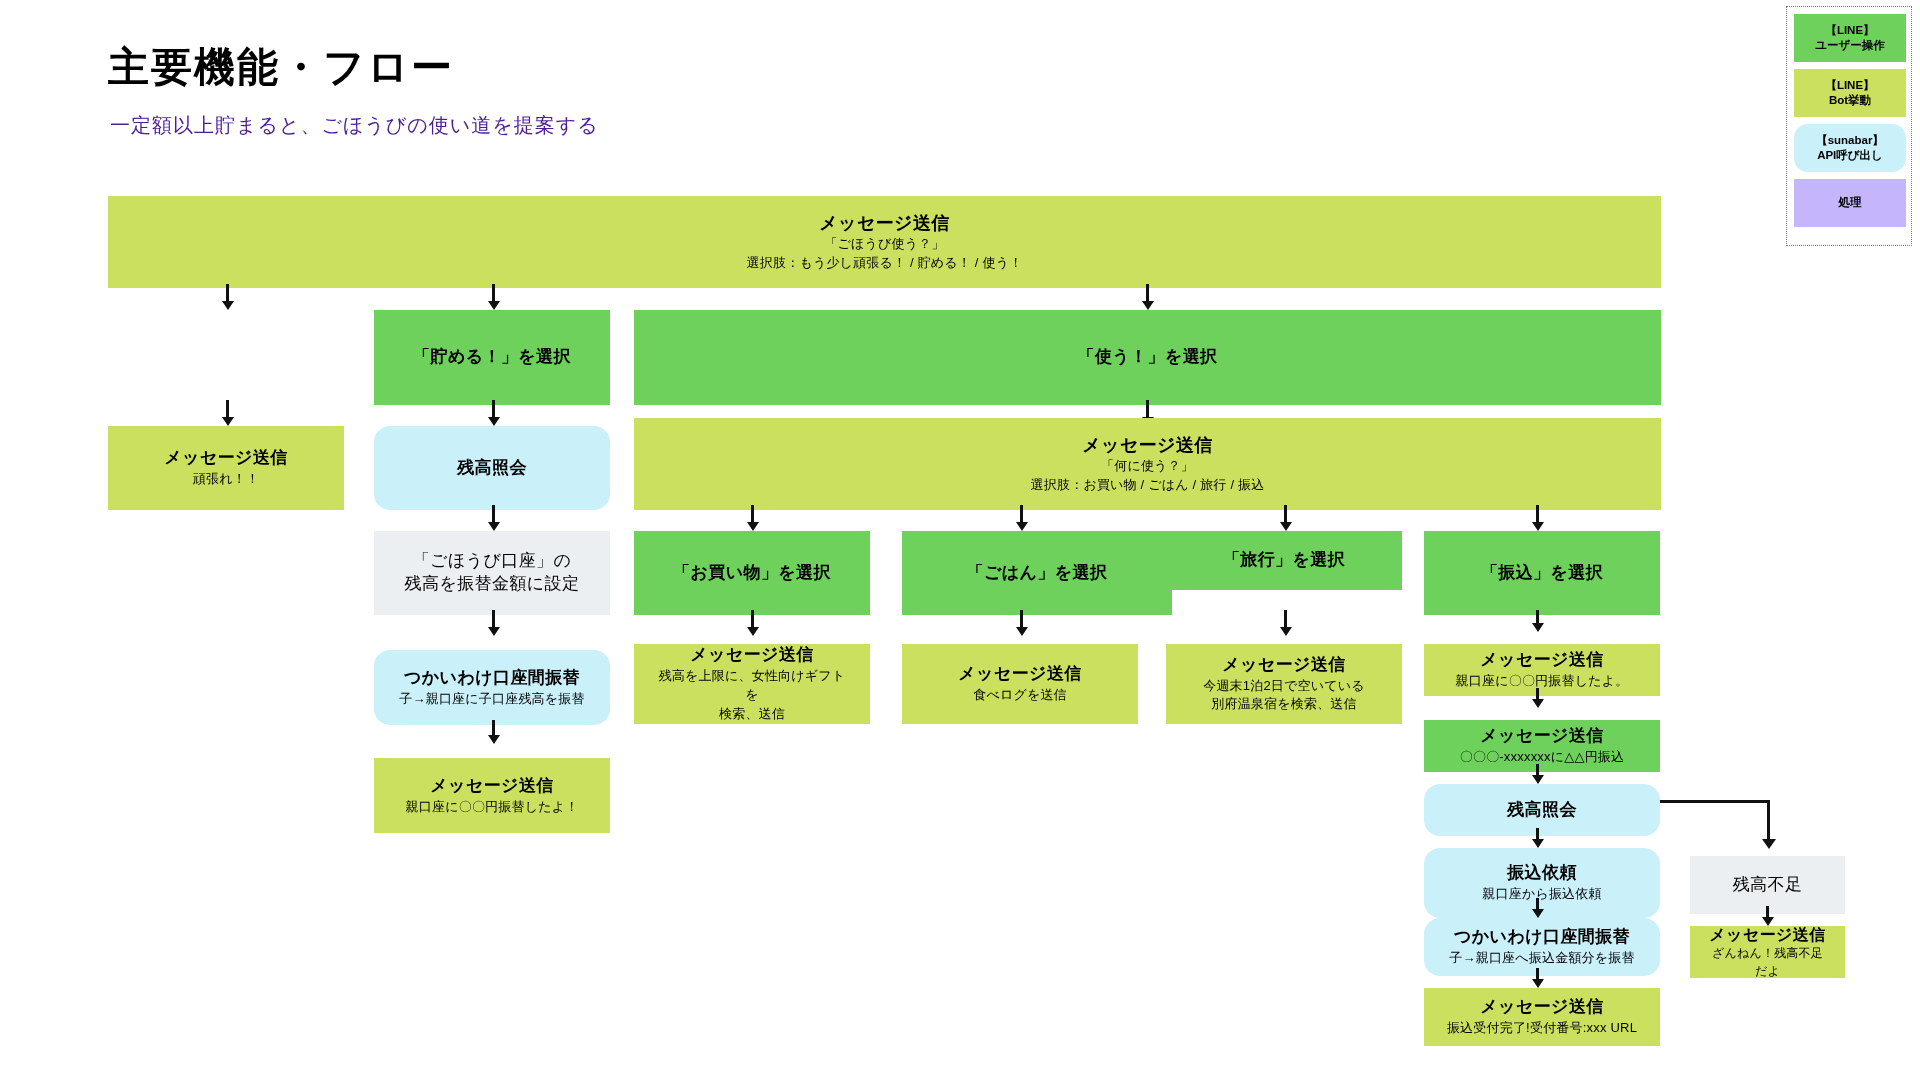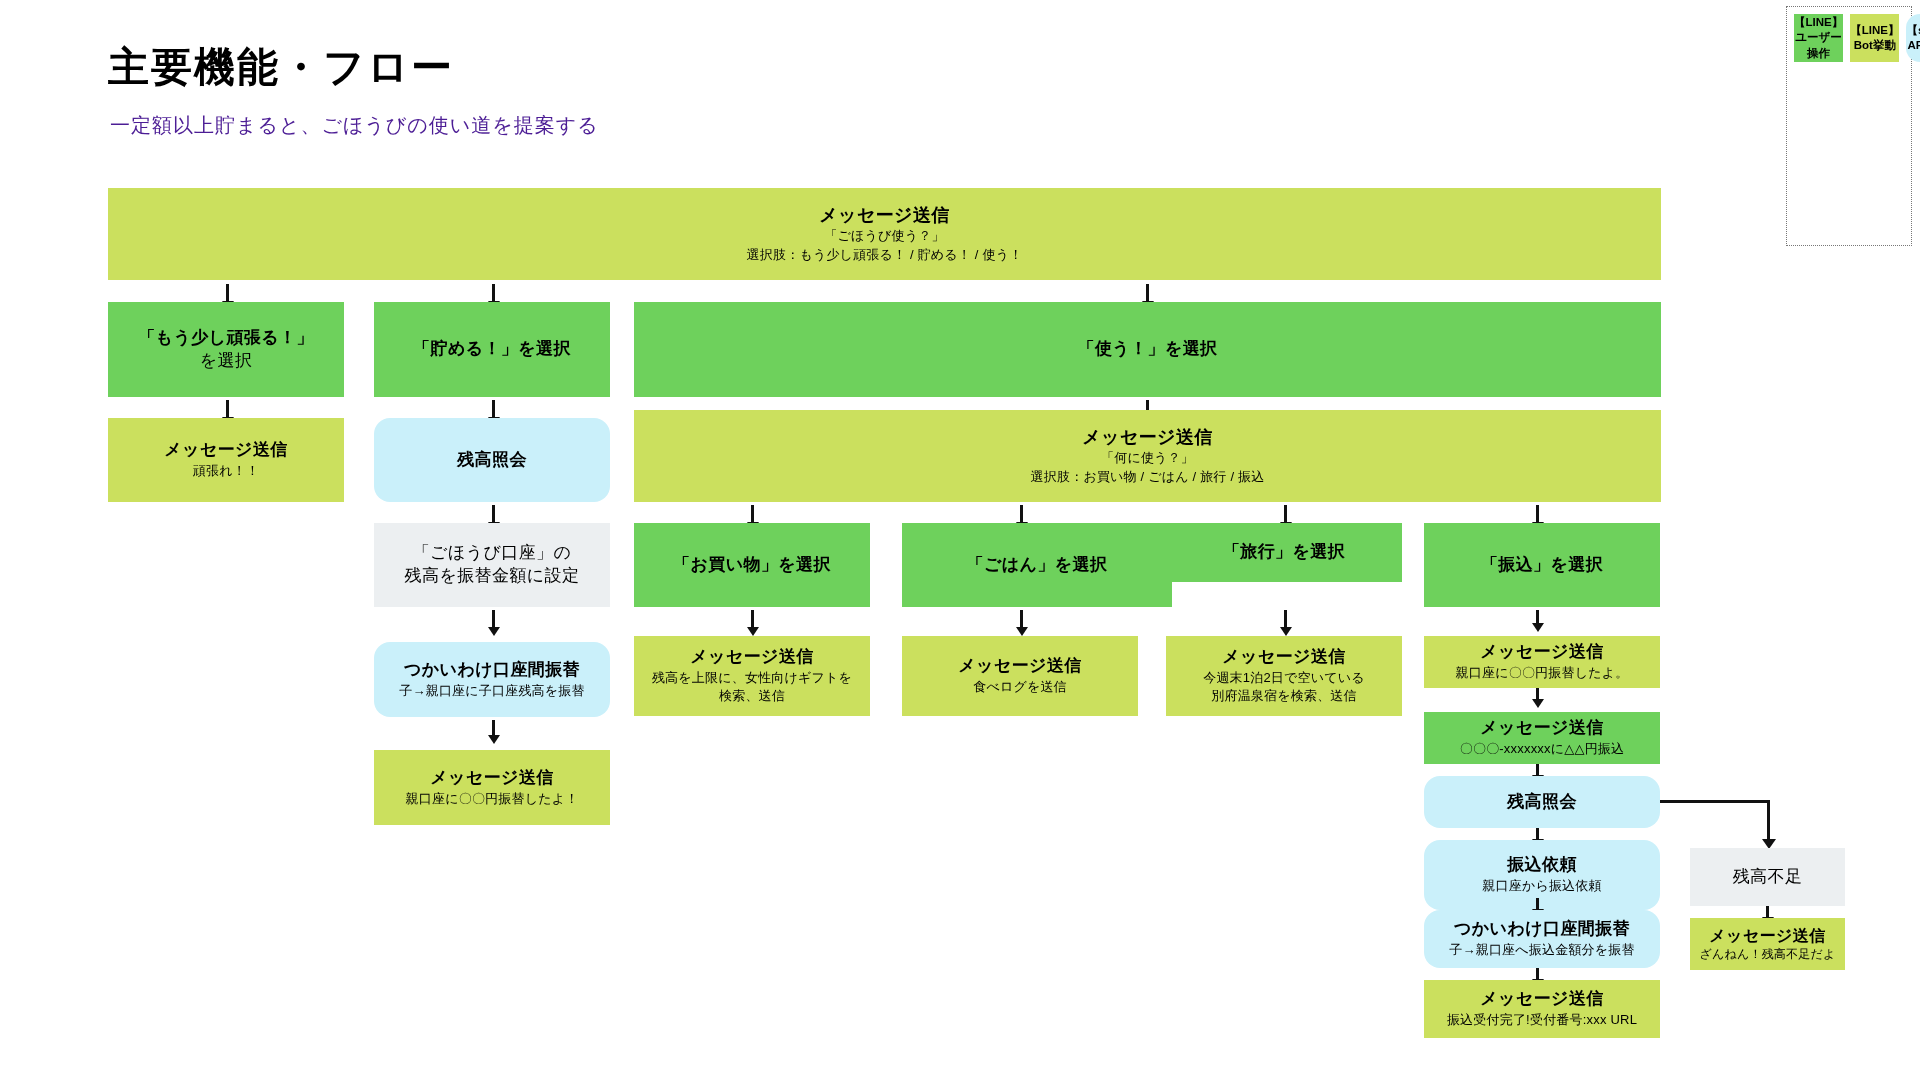--- a/index.html
+++ b/index.html
@@ -24,42 +24,43 @@
     color: #4c1d95; white-space: nowrap;
   }
 
   
   .legend {
     position: absolute; left: 1786px; top: 6px;
     width: 126px; height: 240px;
     border: 1px dotted #777;
     background: #fff;
     padding: 7px 7px;
-    display: flex; flex-direction: row; gap: 7px;
+    display: flex; flex-direction: column; gap: 7px;
   }
   .legend-item {
     height: 48px; width: 112px;
     display: flex; flex-direction: column;
     align-items: center; justify-content: center;
     font-size: 11.5px; font-weight: 700; color: #000;
     line-height: 1.32; text-align: center;
   }
   .legend-item span { display: block; }
   .lg-user  { background: #6ed15c; }
   .lg-bot   { background: #cbe05e; }
   .lg-api   { background: #caf0fa; border-radius: 14px; }
   .lg-proc  { background: #c4b5fd; }
 
   
   .node {
     position: absolute;
     display: flex; flex-direction: column;
     align-items: center; justify-content: center;
     text-align: center; color: #000;
-    padding: 4px 8px;
+    padding: 4px 18px;
+    margin-top: 8px;
   }
   .node .t1 { font-size: 17px; font-weight: 700; line-height: 1.35; letter-spacing: .4px; }
   .node .t2 { font-size: 13px; font-weight: 400; line-height: 1.45; letter-spacing: .2px; }
   .node .t1.sm { font-size: 16px; }
   .node .t1.lg { font-size: 18px; }
 
   .c-user { background: #6ed15c; }
   .c-bot  { background: #cbe05e; }
   .c-api  { background: #caf0fa; border-radius: 16px; }
   .c-proc { background: #eceff1; }
@@ -118,24 +119,20 @@
   <div class="node c-bot" style="left:108px; top:188px; width:1553px; height:92px;">
     <div class="t1 lg">メッセージ送信</div>
     <div class="t2">「ごほうび使う？」</div>
     <div class="t2">選択肢：もう少し頑張る！ / 貯める！ / 使う！</div>
   </div>
 
   <div class="arrow" style="left:226px; top:284px; height:18px;"></div>
   <div class="arrow" style="left:492px; top:284px; height:18px;"></div>
   <div class="arrow" style="left:1146px; top:284px; height:18px;"></div>
 
-  <div class="node c-user" style="left:108px; top:302px; width:236px; height:95px;">
-    <div class="t1">「もう少し頑張る！」</div>
-    <div class="t1" style="font-weight:400;">を選択</div>
-  </div>
 
   <div class="node c-user" style="left:374px; top:302px; width:236px; height:95px;">
     <div class="t1">「貯める！」を選択</div>
   </div>
 
   <div class="node c-user" style="left:634px; top:302px; width:1027px; height:95px;">
     <div class="t1">「使う！」を選択</div>
   </div>
 
   <div class="arrow" style="left:226px; top:400px; height:18px;"></div>

